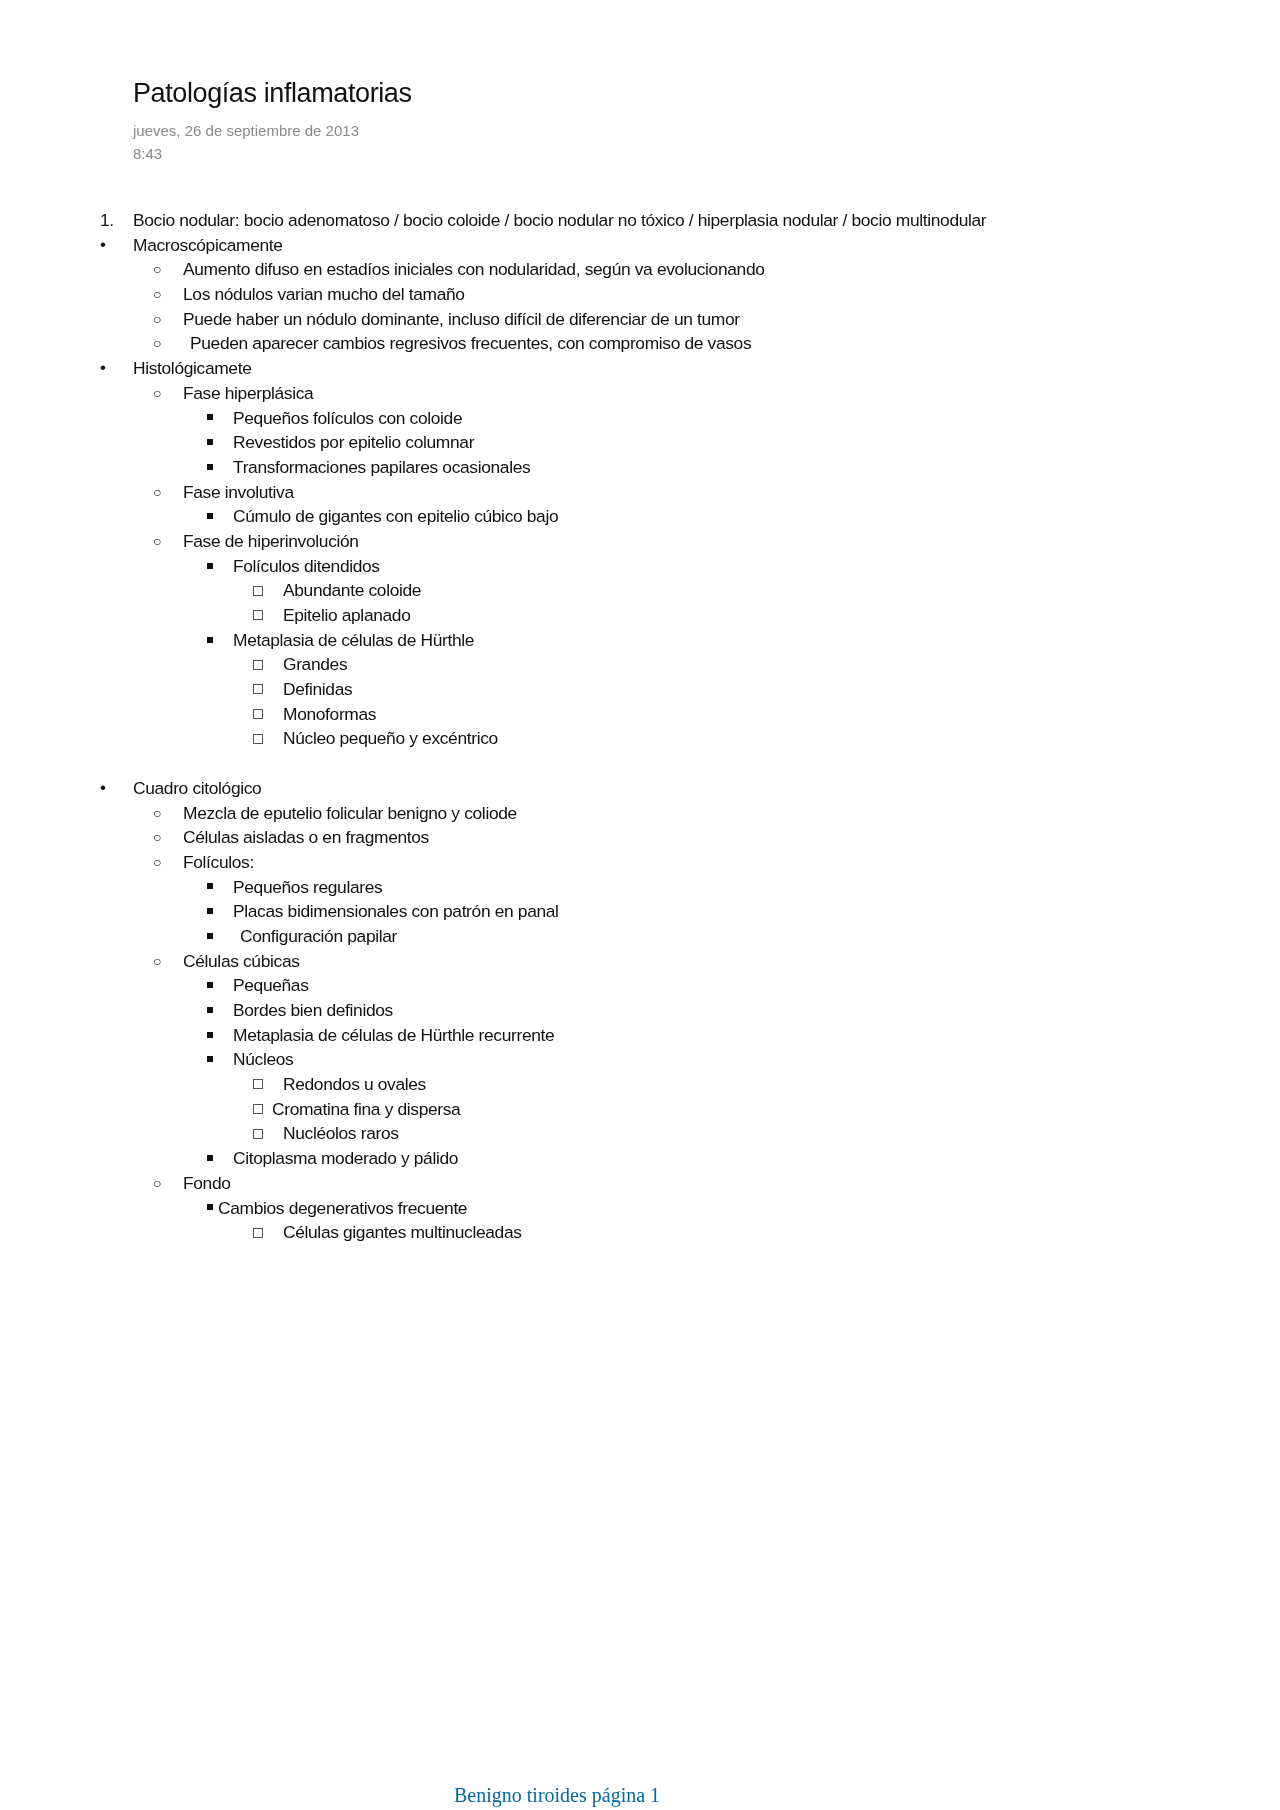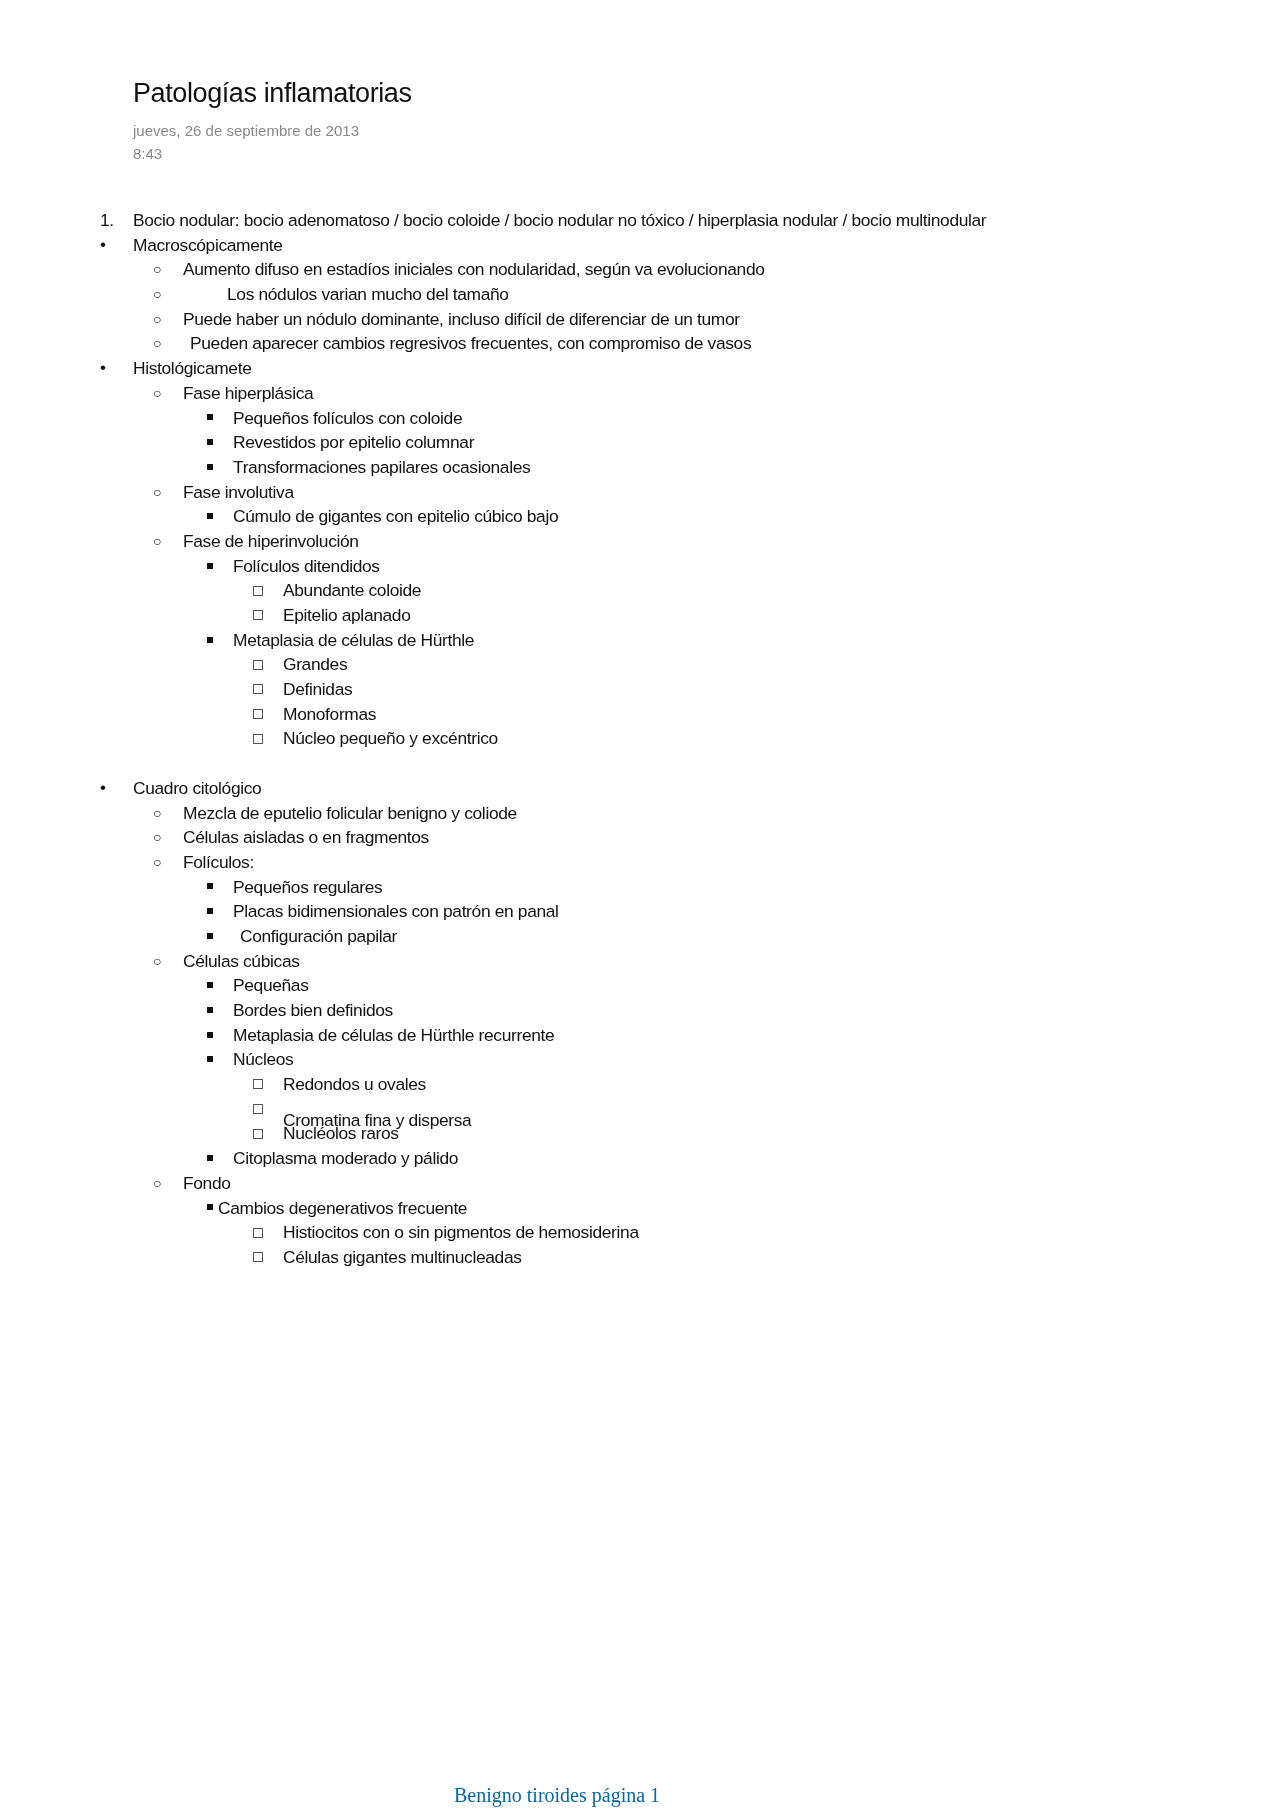--- a/index.html
+++ b/index.html
@@ -43,21 +43,21 @@
       <div class="line">
         <span class="marker m-disc" style="left: 100px;">•</span>
         <span class="text" style="left: 133px;">Macroscópicamente</span>
       </div>
       <div class="line">
         <span class="marker m-circle" style="left: 153px;">○</span>
         <span class="text" style="left: 183px;">Aumento difuso en estadíos iniciales con nodularidad, según va evolucionando</span>
       </div>
       <div class="line">
         <span class="marker m-circle" style="left: 153px;">○</span>
-        <span class="text" style="left: 183px; margin-left: 44px;">Los nódulos varian mucho del tamaño</span>
+        <span class="text" style="left: 183px;">Los nódulos varian mucho del tamaño</span>
       </div>
       <div class="line">
         <span class="marker m-circle" style="left: 153px;">○</span>
         <span class="text" style="left: 183px;">Puede haber un nódulo dominante, incluso difícil de diferenciar de un tumor</span>
       </div>
       <div class="line">
         <span class="marker m-circle" style="left: 153px;">○</span>
         <span class="text" style="left: 190px;">Pueden aparecer cambios regresivos frecuentes, con compromiso de vasos</span>
       </div>
       <div class="line">
@@ -172,41 +172,37 @@
       <div class="line">
         <span class="marker" style="left: 207px;"><span class="m-square"></span></span>
         <span class="text" style="left: 233px;">Núcleos</span>
       </div>
       <div class="line">
         <span class="marker" style="left: 253px;"><span class="m-box"></span></span>
         <span class="text" style="left: 283px;">Redondos u ovales</span>
       </div>
       <div class="line">
         <span class="marker" style="left: 253px;"><span class="m-box"></span></span>
-        <span class="text" style="left: 283px; margin-top: 11px;">Cromatina fina y dispersa</span>
+        <span class="text" style="left: 272px;">Cromatina fina y dispersa</span>
       </div>
       <div class="line">
         <span class="marker" style="left: 253px;"><span class="m-box"></span></span>
         <span class="text" style="left: 283px;">Nucléolos raros</span>
       </div>
       <div class="line">
         <span class="marker" style="left: 207px;"><span class="m-square"></span></span>
         <span class="text" style="left: 233px;">Citoplasma moderado y pálido</span>
       </div>
       <div class="line">
         <span class="marker m-circle" style="left: 153px;">○</span>
         <span class="text" style="left: 183px;">Fondo</span>
       </div>
       <div class="line">
         <span class="marker" style="left: 207px;"><span class="m-square"></span></span>
         <span class="text" style="left: 218px;">Cambios degenerativos frecuente</span>
-      </div>
-      <div class="line">
-        <span class="marker" style="left: 253px;"><span class="m-box"></span></span>
-        <span class="text" style="left: 283px;">Histiocitos con o sin pigmentos de hemosiderina</span>
       </div>
       <div class="line">
         <span class="marker" style="left: 253px;"><span class="m-box"></span></span>
         <span class="text" style="left: 283px;">Células gigantes multinucleadas</span>
       </div>
     </div>
 
   <div class="footer">Benigno tiroides  página 1</div>
 </div>
 

